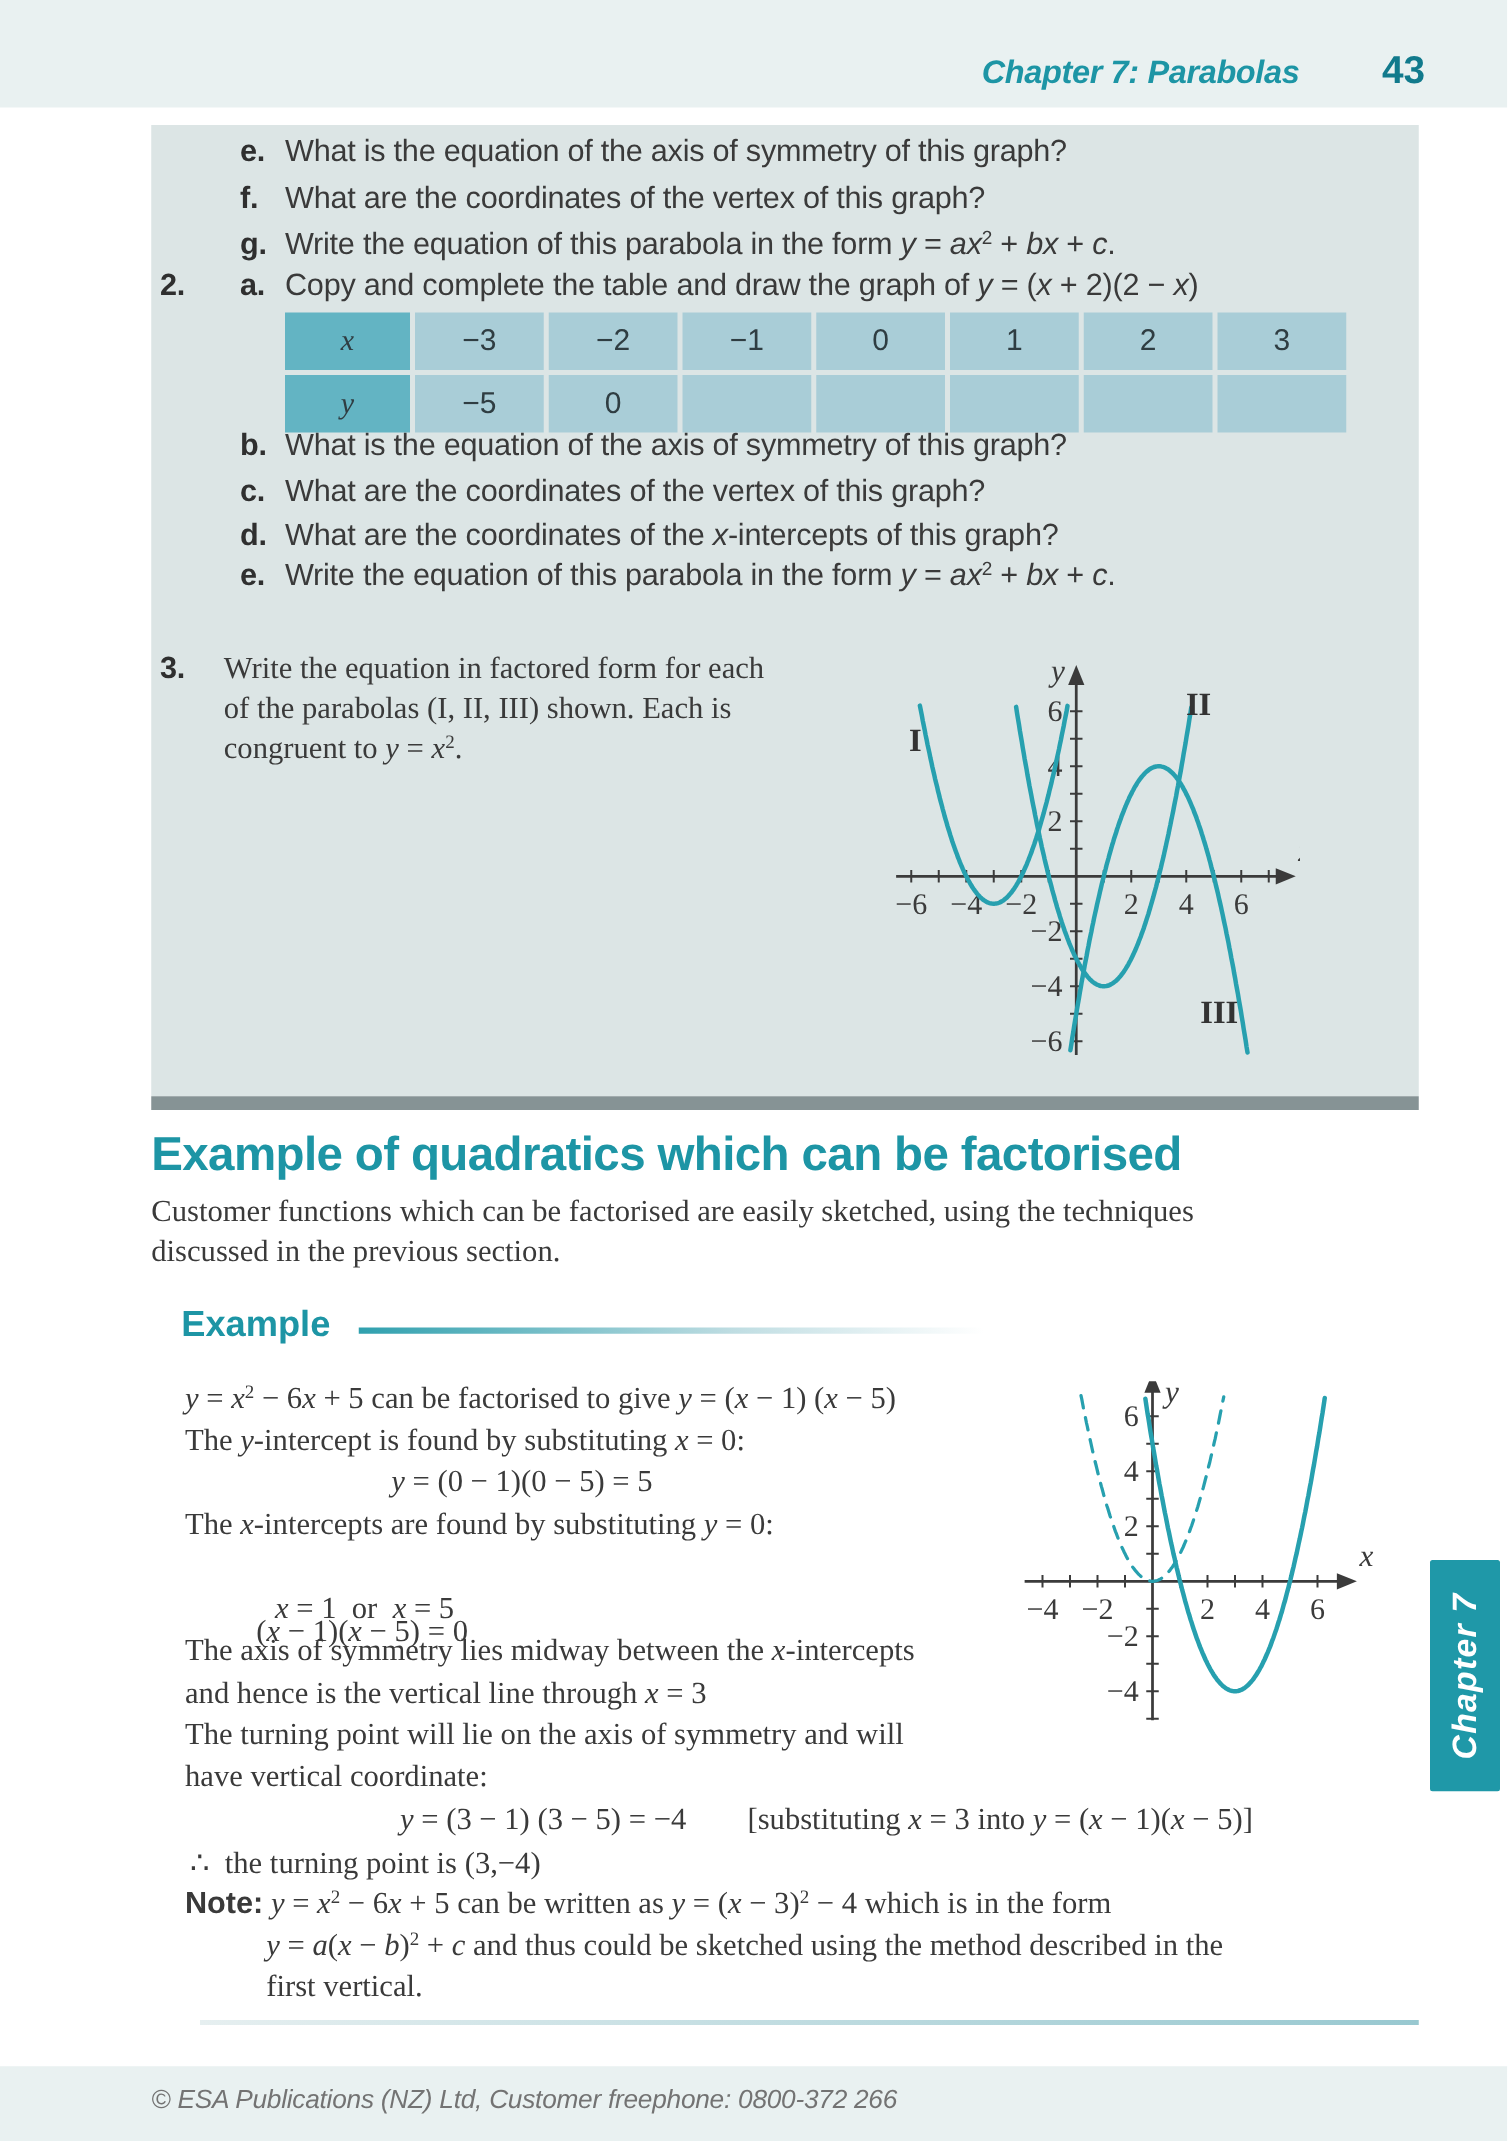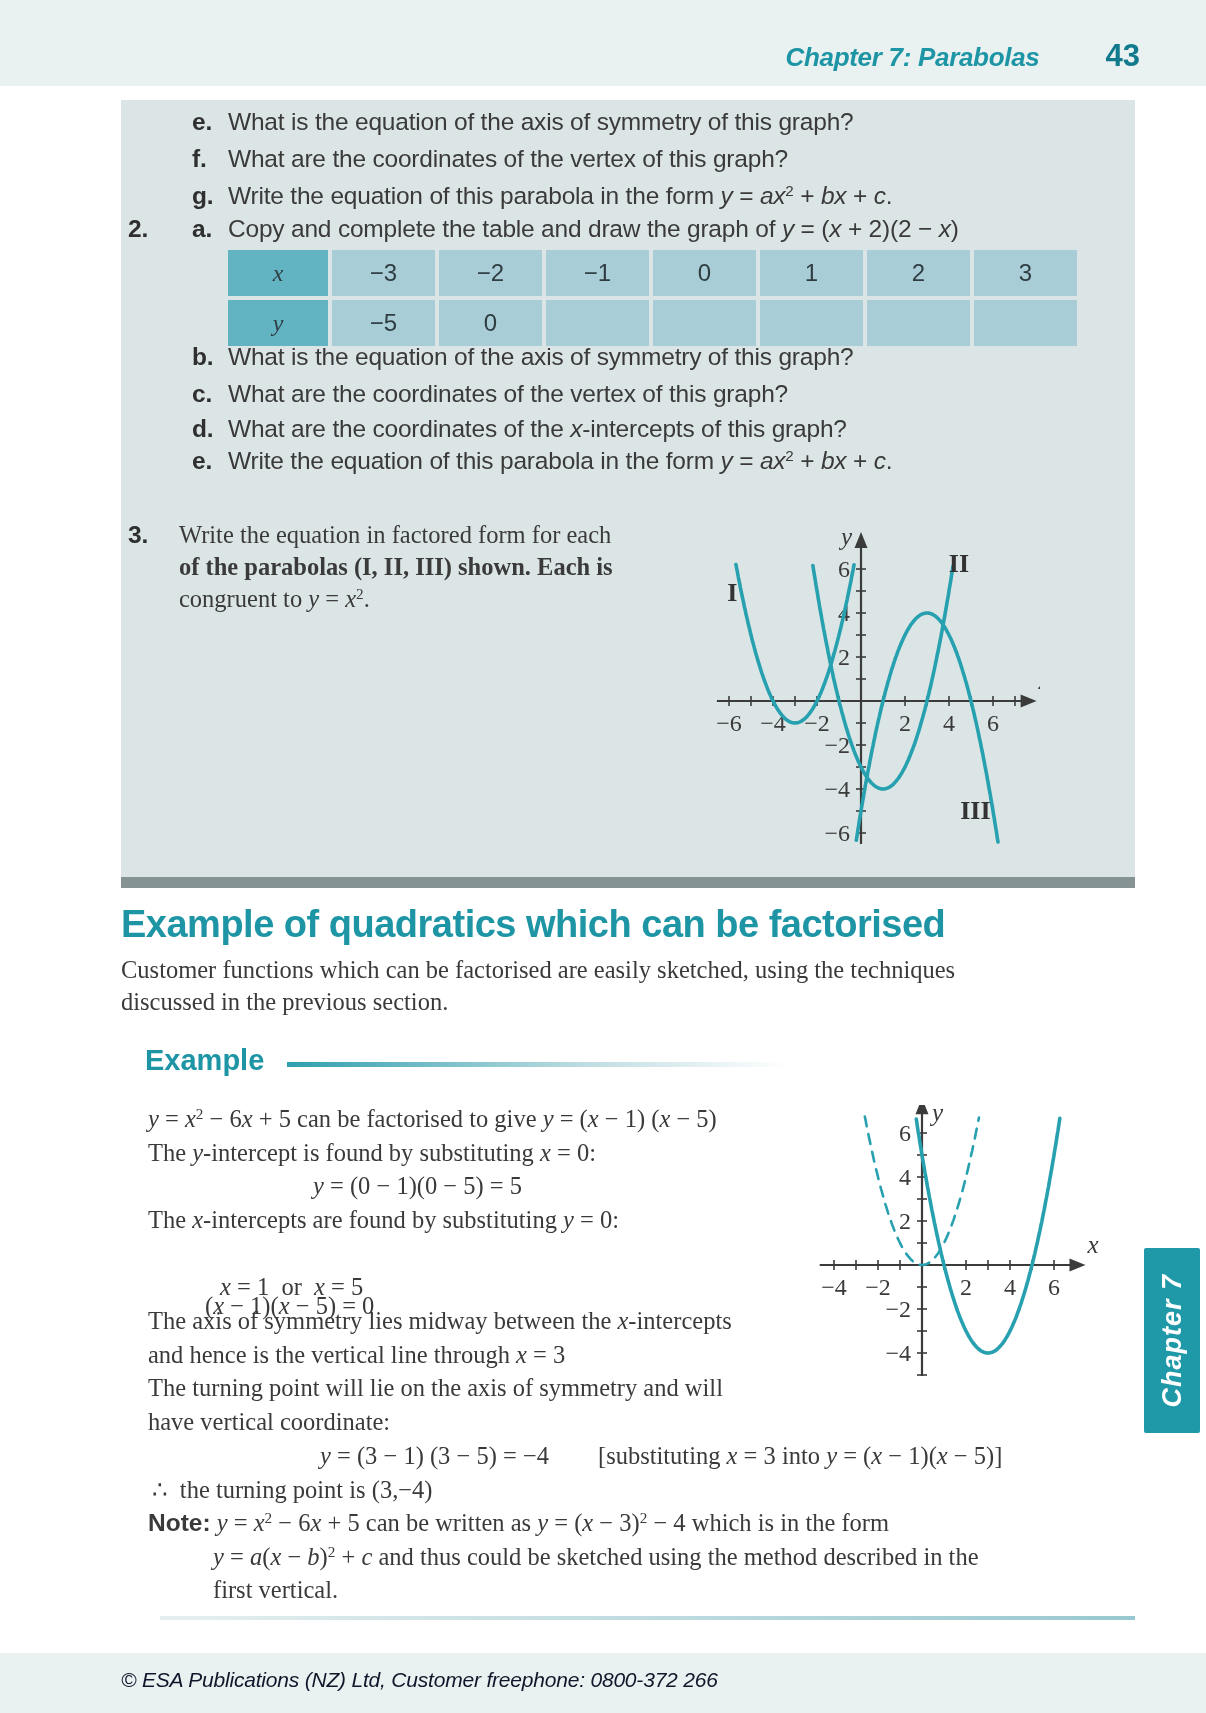--- a/index.html
+++ b/index.html
@@ -38,21 +38,21 @@
            background:linear-gradient(to right,#2fa0ae,#bfdde2 60%,rgba(255,255,255,0));}
   .exline{position:absolute;left:148px;font-family:"Liberation Serif",serif;font-size:24.5px;color:#3a3a3a;white-space:nowrap;}
   .exline b{font-family:Liberation Sans, sans-serif;}
   .el0{top:1105px;} .el1{top:1139px;} .el2{top:1172px;left:313px;} .el3{top:1206px;}
   .el4{top:1292px;left:205px;} .el5{top:1273px;left:220px;} .el6{top:1307px;} .el7{top:1341px;}
   .el8{top:1374px;} .el9{top:1408px;} .el10{top:1442px;left:320px;} .el11{top:1475px;left:152px;}
   .el12{top:1509px;} .el13{top:1543px;left:213px;} .el14{top:1576px;left:213px;}
   .bottom-rule{position:absolute;left:160px;top:1616px;width:975px;height:4px;
            background:linear-gradient(to right,#e6eff0,#98c8d0);}
   .footer-band{top:1653px;height:60px;}
-  .footer-text{position:absolute;left:121px;top:1668px;font-style:italic;font-size:21px;color:#0f172a;letter-spacing:-0.2px;text-align:right;}
+  .footer-text{position:absolute;left:121px;top:1668px;font-style:italic;font-size:21px;color:#737373;letter-spacing:-0.2px;text-align:right;}
   .side-tab{position:absolute;left:1144px;top:1248px;width:56px;height:185px;background:#1f98a8;
             display:flex;align-items:center;justify-content:center;border-radius:2px;}
   .side-tab span{writing-mode:vertical-rl;transform:rotate(180deg);color:#ffffff;
             font-style:italic;font-weight:bold;font-size:27px;letter-spacing:1px;}
 </style>
 </head>
 <body>
 
 <div class="page">
 
@@ -121,21 +121,21 @@
     </div>
     <div class="qrow" style="top:347px;">
       <span class="qlet">e.</span>
       <span class="qtext">Write the equation of this parabola in the form <i>y</i> = <i>ax</i><sup>2</sup> + <i>bx</i> + <i>c</i>.</span>
     </div>
 
     <div class="qrow" style="top:421px;">
       <span class="qnum">3.</span>
     </div>
     <div class="q3line" style="top:421px;">Write the equation in factored form for each</div>
-    <div class="q3line" style="top:453px;font-weight:bold;">of the parabolas (I, II, III) shown. Each is</div>
+    <div class="q3line" style="top:453px;">of the parabolas (I, II, III) shown. Each is</div>
     <div class="q3line" style="top:485px;">congruent to <i>y</i> = <i>x</i><sup>2</sup>.</div>
 
     <svg class="graph-svg g1" width="380" height="360">
         <line x1="56.900000000000006" y1="201" x2="361.6" y2="201" stroke="#3b3b3b" stroke-width="2.2"></line>
         <line x1="201" y1="344" x2="201" y2="47" stroke="#3b3b3b" stroke-width="2.2"></line>
         <polygon points="376.6,201 360.6,194.5 360.6,207.5" fill="#3b3b3b"></polygon>
         <polygon points="201,32 194.5,48 207.5,48" fill="#3b3b3b"></polygon>
         <line x1="69" y1="196" x2="69" y2="206" stroke="#3b3b3b" stroke-width="1.6"></line>
         <line x1="91" y1="196" x2="91" y2="206" stroke="#3b3b3b" stroke-width="1.6"></line>
         <line x1="113" y1="196" x2="113" y2="206" stroke="#3b3b3b" stroke-width="1.6"></line>

